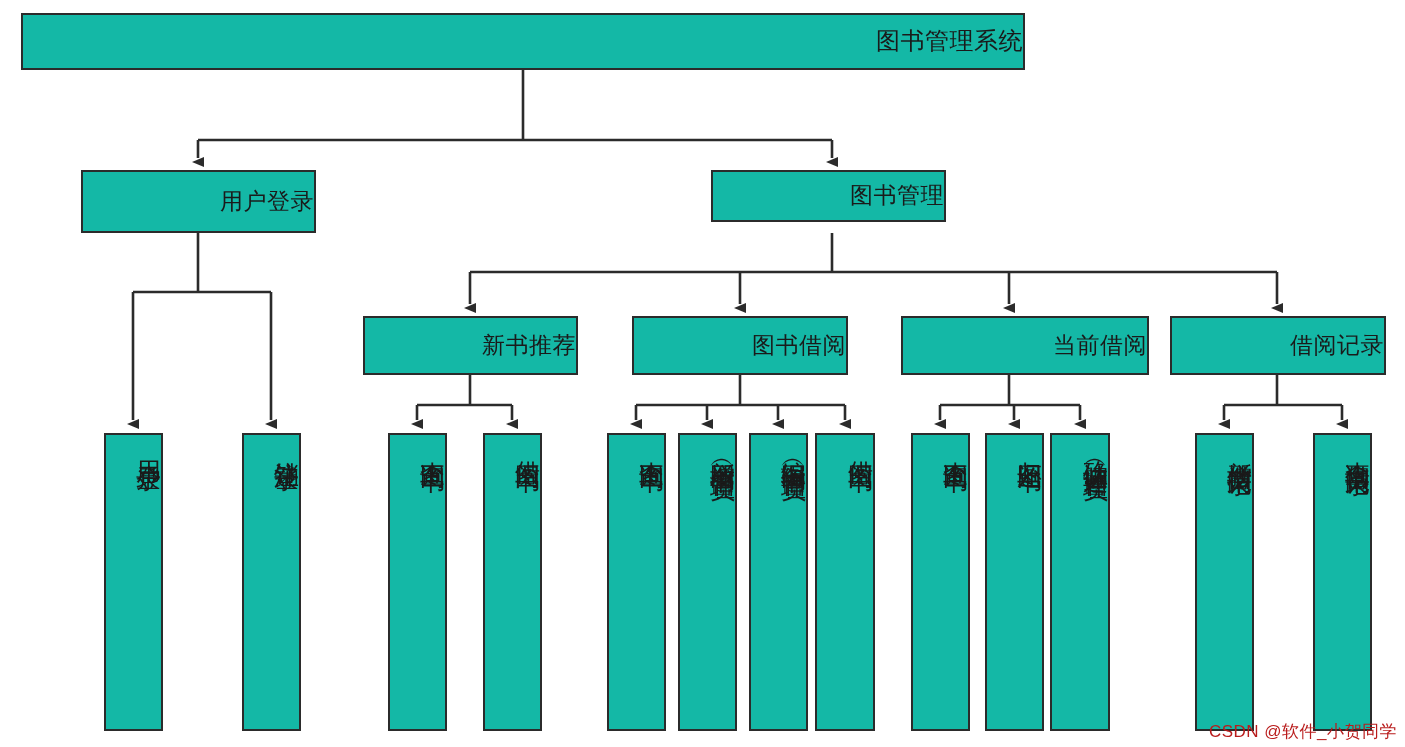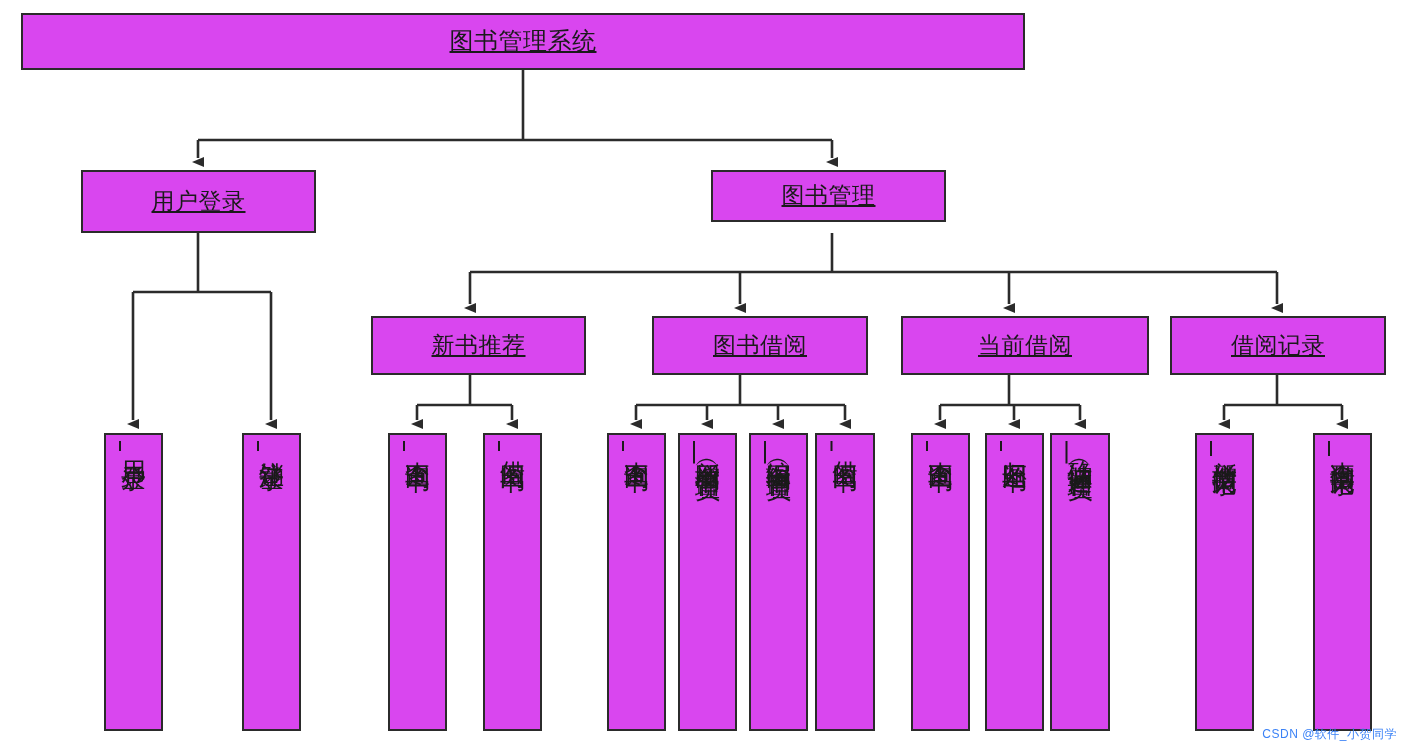--- a/index.html
+++ b/index.html
@@ -22,26 +22,25 @@
     left: 0;
     top: 0;
     width: 1405px;
     height: 747px;
     pointer-events: none;
   }
   .node {
     position: absolute;
     box-sizing: border-box;
     border: 2.5px solid #2b2b2b;
-    background: #d946ef;
+    background: #14b8a6;
     display: flex;
     align-items: center;
-    justify-content: center;
+    justify-content: flex-end;
     color: #1a1a1a;
-    text-decoration: underline;
   }
   .node .label {
     line-height: 1.12;
     letter-spacing: 0.5px;
     white-space: nowrap;
   }
   .node.horiz .label {
     font-size: 23px;
   }
   .node.root .label {
@@ -56,22 +55,22 @@
     text-orientation: upright;
     font-size: 25px;
     letter-spacing: 2.5px;
     white-space: pre;
     line-height: 1;
   }
   .watermark {
     position: absolute;
     right: 8px;
     bottom: 4px;
-    font-size: 12px;
-    color: #3b82f6;
+    font-size: 17px;
+    color: #b91c1c;
     letter-spacing: 0.5px;
     white-space: nowrap;
     user-select: none;
   }
 </style>
 </head>
 <body>
 
 <div id="canvas">
 
@@ -129,24 +128,24 @@
     <span class="label">图书管理系统</span>
   </div>
 
   <div class="node horiz" style="left:81px; top:170px; width:235px; height:63px;">
     <span class="label">用户登录</span>
   </div>
   <div class="node horiz" style="left:711px; top:170px; width:235px; height:52px;">
     <span class="label">图书管理</span>
   </div>
 
-  <div class="node horiz" style="left:363px; top:316px; width:215px; height:59px;margin-left:8px;">
+  <div class="node horiz" style="left:363px; top:316px; width:215px; height:59px;">
     <span class="label">新书推荐</span>
   </div>
-  <div class="node horiz" style="left:632px; top:316px; width:216px; height:59px;margin-left:20px;">
+  <div class="node horiz" style="left:632px; top:316px; width:216px; height:59px;">
     <span class="label">图书借阅</span>
   </div>
   <div class="node horiz" style="left:901px; top:316px; width:248px; height:59px;">
     <span class="label">当前借阅</span>
   </div>
   <div class="node horiz" style="left:1170px; top:316px; width:216px; height:59px;">
     <span class="label">借阅记录</span>
   </div>
 
   <div class="node vert" style="left:104px; top:433px; width:59px; height:298px;">

